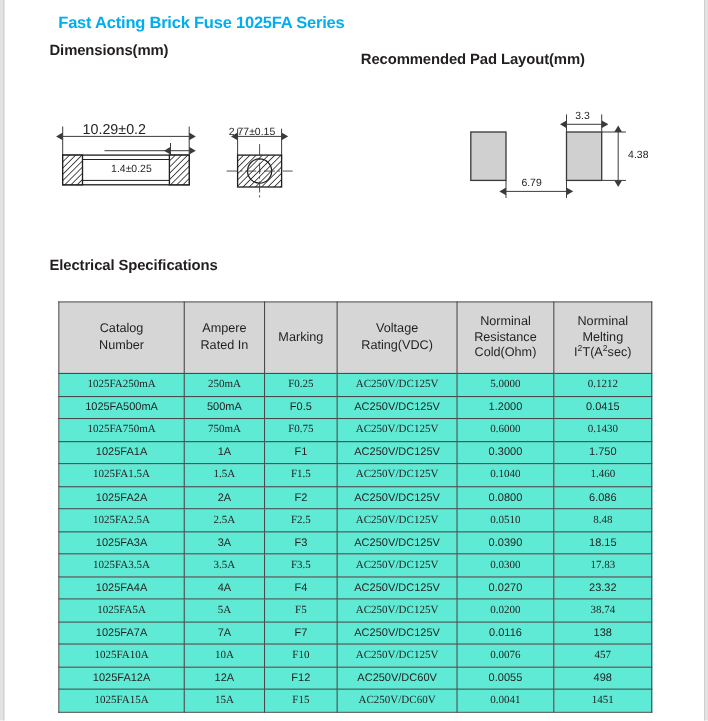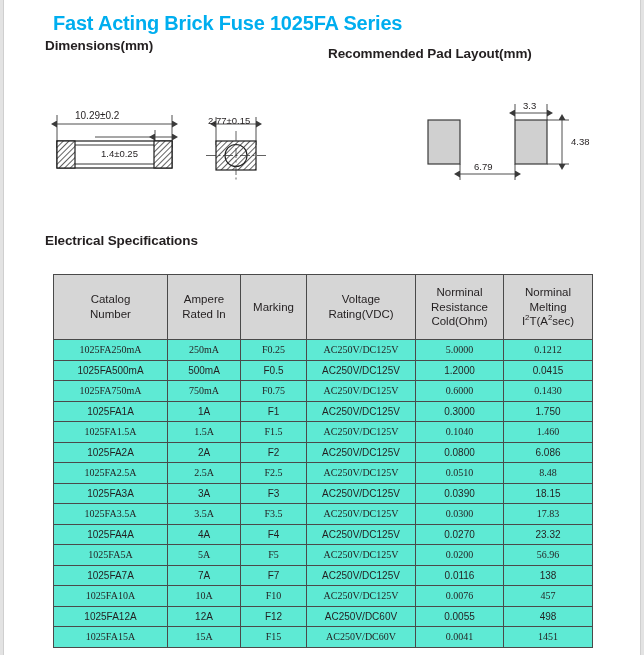--- a/index.html
+++ b/index.html
@@ -28,21 +28,21 @@
     right: 0; top: 0;
     width: 3px; height: 655px;
     background: #e3e3e3;
     border-left: 1px solid #cfcfcf;
   }
 
   
   .series-title {
     position: absolute;
     left: 53px; top: 12px;
-    font-size: 20px;
+    font-size: 15px;
     font-weight: bold;
     letter-spacing: -0.2px;
     color: #00aeef;
     white-space: nowrap;
   }
   .section-head {
     position: absolute;
     font-size: 13.5px;
     font-weight: bold;
     letter-spacing: -0.1px;
@@ -171,21 +171,21 @@
     <line x1="547" y1="120" x2="569" y2="120" stroke="#3a3a3a" stroke-width="0.9"></line>
     <line x1="547" y1="164" x2="569" y2="164" stroke="#3a3a3a" stroke-width="0.9"></line>
     <line x1="562" y1="120" x2="562" y2="164" stroke="#3a3a3a" stroke-width="0.9" marker-start="url(#arrL)" marker-end="url(#arrR)"></line>
 
     <line x1="460" y1="164" x2="460" y2="180" stroke="#3a3a3a" stroke-width="0.9"></line>
     <line x1="515" y1="164" x2="515" y2="180" stroke="#3a3a3a" stroke-width="0.9"></line>
     <line x1="460" y1="174" x2="515" y2="174" stroke="#3a3a3a" stroke-width="0.9" marker-start="url(#arrL)" marker-end="url(#arrR)"></line>
   </g>
 </svg>
 
-<div style="position:absolute;left:75px;top:110px;font-size:10px;color:#231f20;white-space:nowrap;">10.29±0.2</div>
+<div style="position:absolute;left:75px;top:110px;font-size:13px;color:#231f20;white-space:nowrap;">10.29±0.2</div>
 <div style="position:absolute;left:101px;top:124px;font-size:9.5px;color:#231f20;white-space:nowrap;margin-top:24px;">1.4±0.25</div>
 <div style="position:absolute;left:208px;top:115px;font-size:9.5px;color:#231f20;white-space:nowrap;">2.77±0.15</div>
 <div style="position:absolute;left:523px;top:100px;font-size:9.5px;color:#231f20;white-space:nowrap;">3.3</div>
 <div style="position:absolute;left:571px;top:136px;font-size:9.5px;color:#231f20;white-space:nowrap;">4.38</div>
 <div style="position:absolute;left:474px;top:161px;font-size:9.5px;color:#231f20;white-space:nowrap;">6.79</div>
 
 <div class="spec-table-wrap">
   <table class="spec">
     <colgroup>
       <col class="col-1">
@@ -304,21 +304,21 @@
           <td>AC250V/DC125V</td>
           <td>0.0270</td>
           <td>23.32</td>
         </tr>
         <tr class="odd">
           <td>1025FA5A</td>
           <td>5A</td>
           <td>F5</td>
           <td>AC250V/DC125V</td>
           <td>0.0200</td>
-          <td>56.96</td>
+          <td>38.74</td>
         </tr>
         <tr class="even">
           <td>1025FA7A</td>
           <td>7A</td>
           <td>F7</td>
           <td>AC250V/DC125V</td>
           <td>0.0116</td>
           <td>138</td>
         </tr>
         <tr class="odd">

